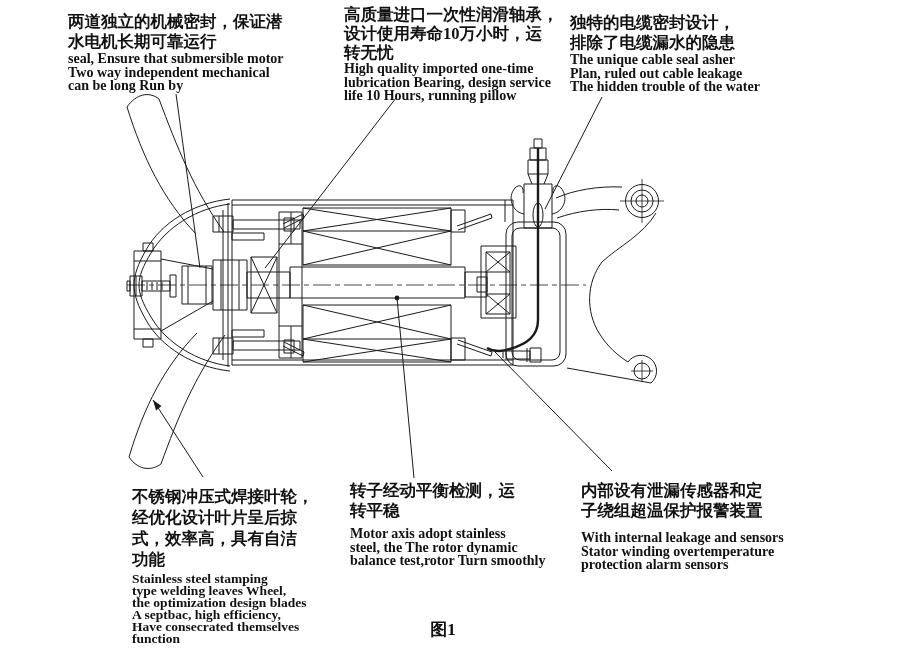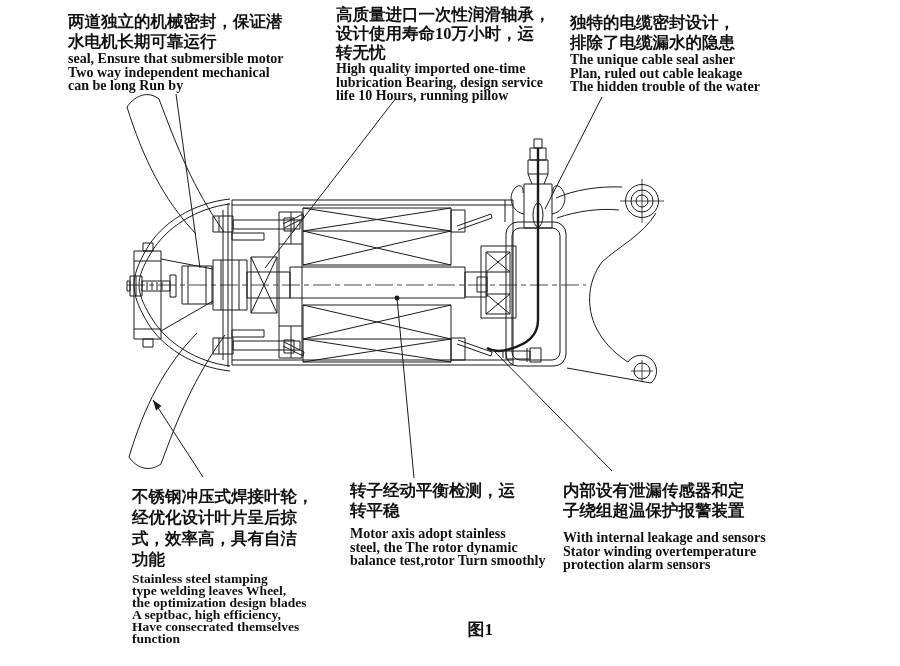--- a/index.html
+++ b/index.html
@@ -223,21 +223,21 @@
       <div>两道独立的机械密封，保证潜</div>
       <div>水电机长期可靠运行</div>
     </div>
     <div class="en">
       <div>seal, Ensure that submersible motor</div>
       <div>Two way independent mechanical</div>
       <div>can be long Run by</div>
     </div>
   </div>
 
-  <div class="callout" style="left:336px;top:5px">
+  <div class="callout" style="left:344px;top:5px">
     <div class="cn tight">
       <div>高质量进口一次性润滑轴承，</div>
       <div>设计使用寿命10万小时，运</div>
       <div>转无忧</div>
     </div>
     <div class="en">
       <div>High quality imported one-time</div>
       <div>lubrication Bearing, design service</div>
       <div>life 10 Hours, running pillow</div>
     </div>
@@ -277,27 +277,27 @@
       <div>转子经动平衡检测，运</div>
       <div>转平稳</div>
     </div>
     <div class="en" style="margin-top:6px">
       <div>Motor axis adopt stainless</div>
       <div>steel, the The rotor dynamic</div>
       <div>balance test,rotor Turn smoothly</div>
     </div>
   </div>
 
-  <div class="callout" style="left:563px;top:481px">
+  <div class="callout" style="left:581px;top:481px">
     <div class="cn">
       <div>内部设有泄漏传感器和定</div>
       <div>子绕组超温保护报警装置</div>
     </div>
     <div class="en" style="margin-top:10px">
       <div>With internal leakage and sensors</div>
       <div>Stator winding overtemperature</div>
       <div>protection alarm sensors</div>
     </div>
   </div>
 
-  <div class="caption" style="left:393px;top:618px;width:100px;text-align:right">图1</div>
+  <div class="caption" style="left:393px;top:618px;width:100px;text-align:center">图1</div>
 
 </div>
 
 </body></html>

